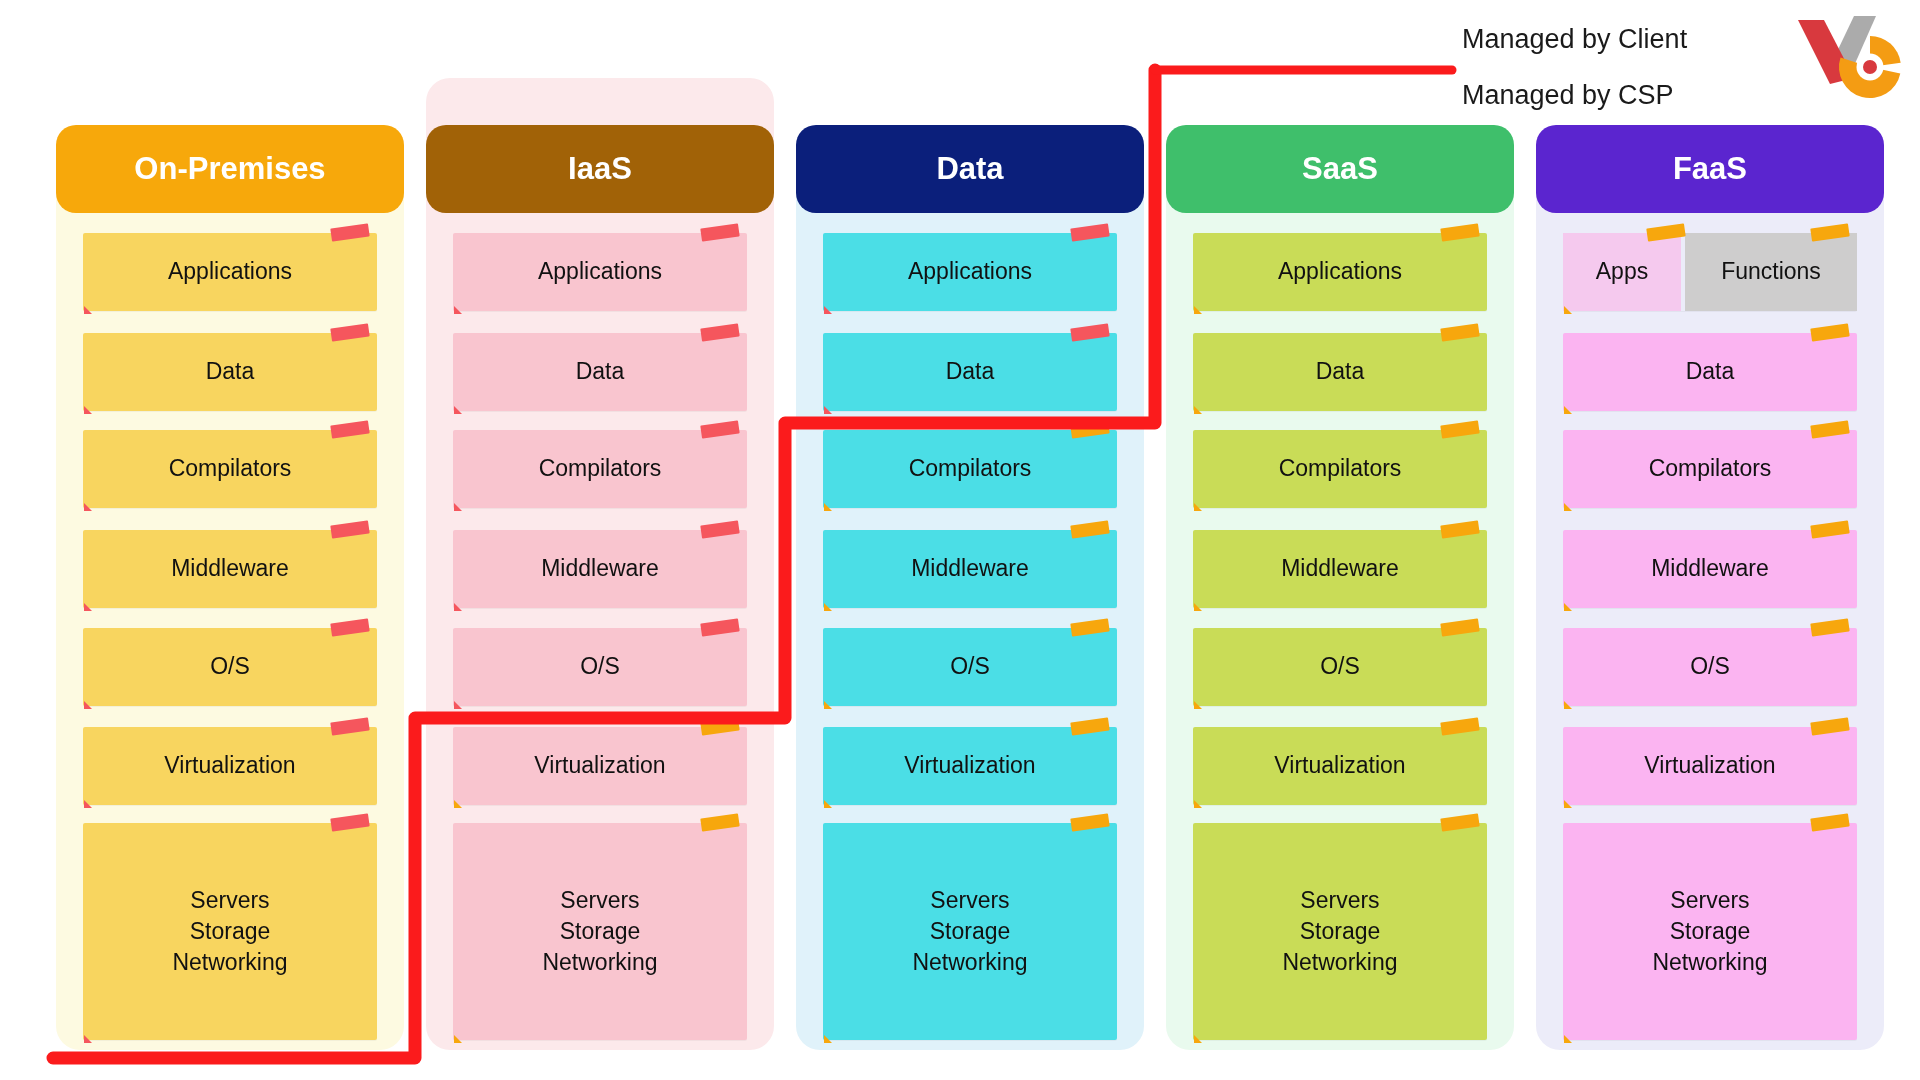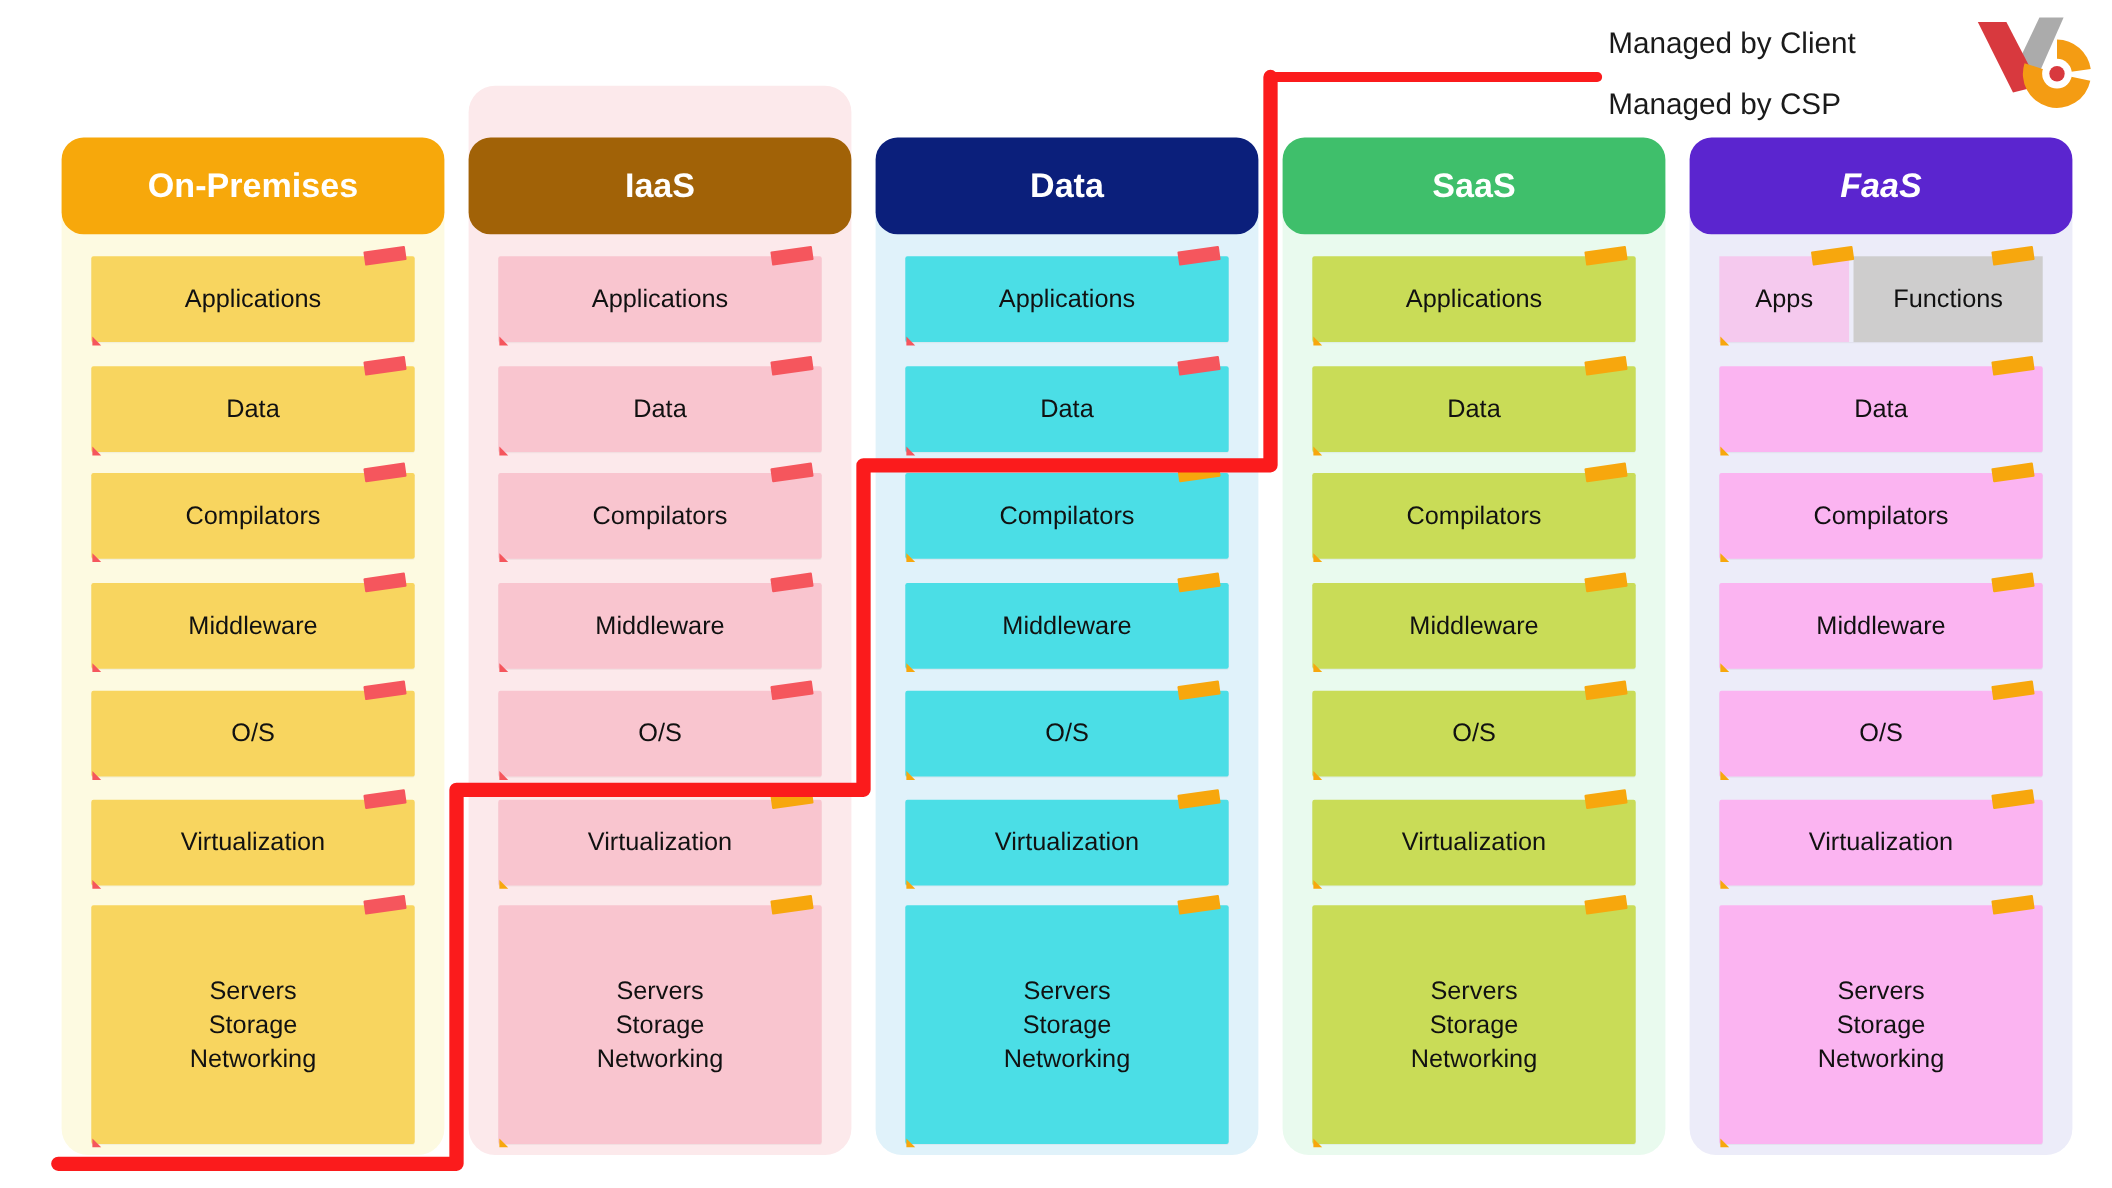--- a/index.html
+++ b/index.html
@@ -96,21 +96,21 @@
       <div class="note" style="left: 1193px; top: 233px; height: 78px; --tape: #F7A70D; background: rgb(201, 220, 87);">Applications<span class="tape right" style="background: rgb(247, 167, 13);"></span></div>
       <div class="note" style="left: 1193px; top: 333px; height: 78px; --tape: #F7A70D; background: rgb(201, 220, 87);">Data<span class="tape right" style="background: rgb(247, 167, 13);"></span></div>
       <div class="note" style="left: 1193px; top: 430px; height: 78px; --tape: #F7A70D; background: rgb(201, 220, 87);">Compilators<span class="tape right" style="background: rgb(247, 167, 13);"></span></div>
       <div class="note" style="left: 1193px; top: 530px; height: 78px; --tape: #F7A70D; background: rgb(201, 220, 87);">Middleware<span class="tape right" style="background: rgb(247, 167, 13);"></span></div>
       <div class="note" style="left: 1193px; top: 628px; height: 78px; --tape: #F7A70D; background: rgb(201, 220, 87);">O/S<span class="tape right" style="background: rgb(247, 167, 13);"></span></div>
       <div class="note" style="left: 1193px; top: 727px; height: 78px; --tape: #F7A70D; background: rgb(201, 220, 87);">Virtualization<span class="tape right" style="background: rgb(247, 167, 13);"></span></div>
       <div class="note" style="left: 1193px; top: 823px; height: 217px; --tape: #F7A70D; background: rgb(201, 220, 87);">Servers
 Storage
 Networking<span class="tape right" style="background: rgb(247, 167, 13);"></span></div>
       <div class="column-bg" style="left: 1536px; background: rgb(236, 236, 249);"></div>
-      <div class="column-header" style="left: 1536px; background: rgb(91, 37, 207); font-style: italic;">FaaS</div>
+      <div class="column-header" style="left: 1536px; background: rgb(91, 37, 207);">FaaS</div>
       <div class="note" style="left: 1563px; top: 233px; height: 78px; --tape: #F7A70D;"><div class="split-part" style="background: rgb(245, 201, 238); width: 118px;">Apps</div><div class="split-part" style="background: rgb(206, 205, 205); width: 172px; margin-left: 4px;">Functions</div><span class="tape mid" style="background: rgb(247, 167, 13);"></span><span class="tape right" style="background: rgb(247, 167, 13);"></span></div>
       <div class="note" style="left: 1563px; top: 333px; height: 78px; --tape: #F7A70D; background: rgb(251, 180, 241);">Data<span class="tape right" style="background: rgb(247, 167, 13);"></span></div>
       <div class="note" style="left: 1563px; top: 430px; height: 78px; --tape: #F7A70D; background: rgb(251, 180, 241);">Compilators<span class="tape right" style="background: rgb(247, 167, 13);"></span></div>
       <div class="note" style="left: 1563px; top: 530px; height: 78px; --tape: #F7A70D; background: rgb(251, 180, 241);">Middleware<span class="tape right" style="background: rgb(247, 167, 13);"></span></div>
       <div class="note" style="left: 1563px; top: 628px; height: 78px; --tape: #F7A70D; background: rgb(251, 180, 241);">O/S<span class="tape right" style="background: rgb(247, 167, 13);"></span></div>
       <div class="note" style="left: 1563px; top: 727px; height: 78px; --tape: #F7A70D; background: rgb(251, 180, 241);">Virtualization<span class="tape right" style="background: rgb(247, 167, 13);"></span></div>
       <div class="note" style="left: 1563px; top: 823px; height: 217px; --tape: #F7A70D; background: rgb(251, 180, 241);">Servers
 Storage
 Networking<span class="tape right" style="background: rgb(247, 167, 13);"></span></div>
     </div>

